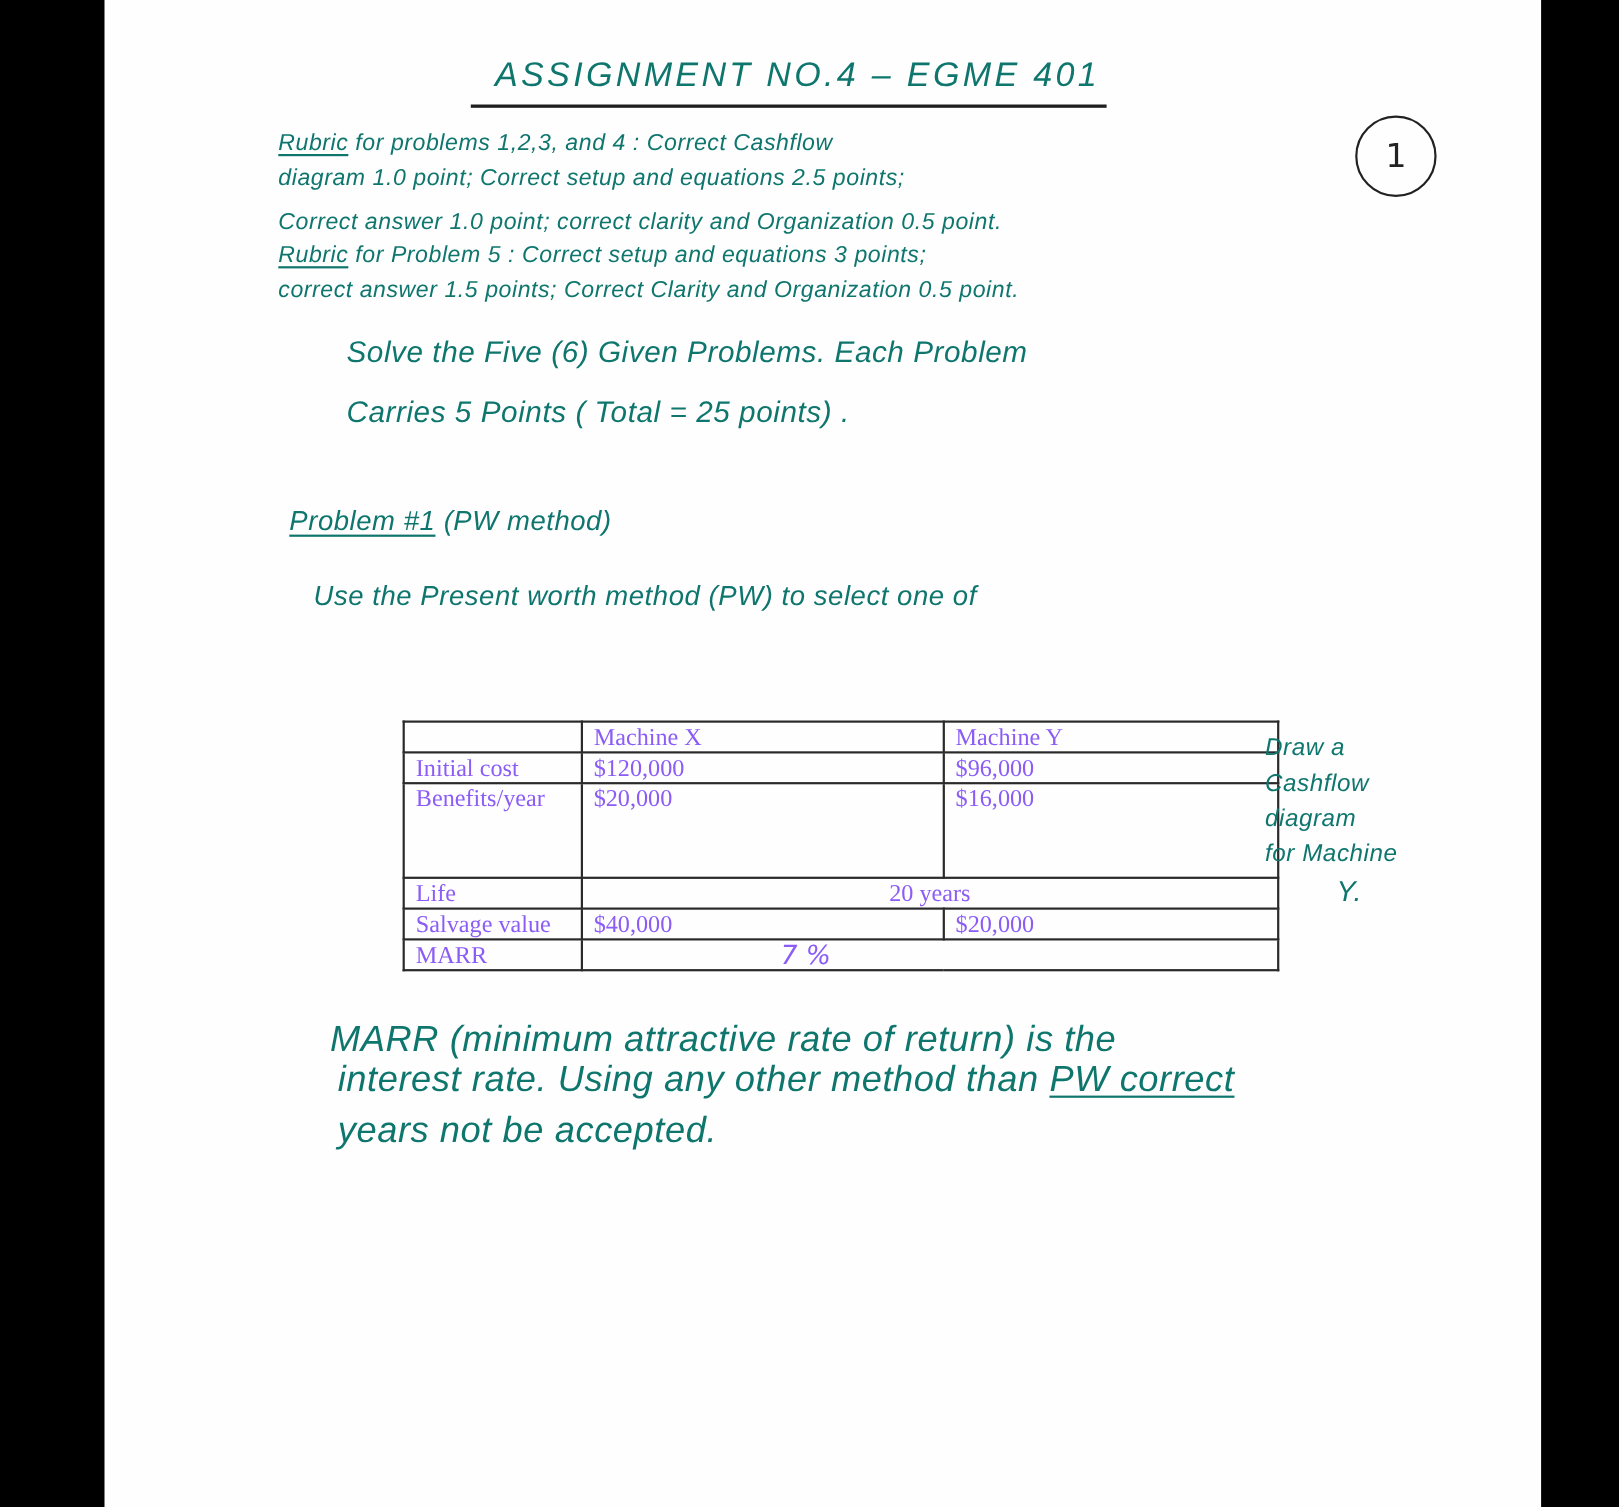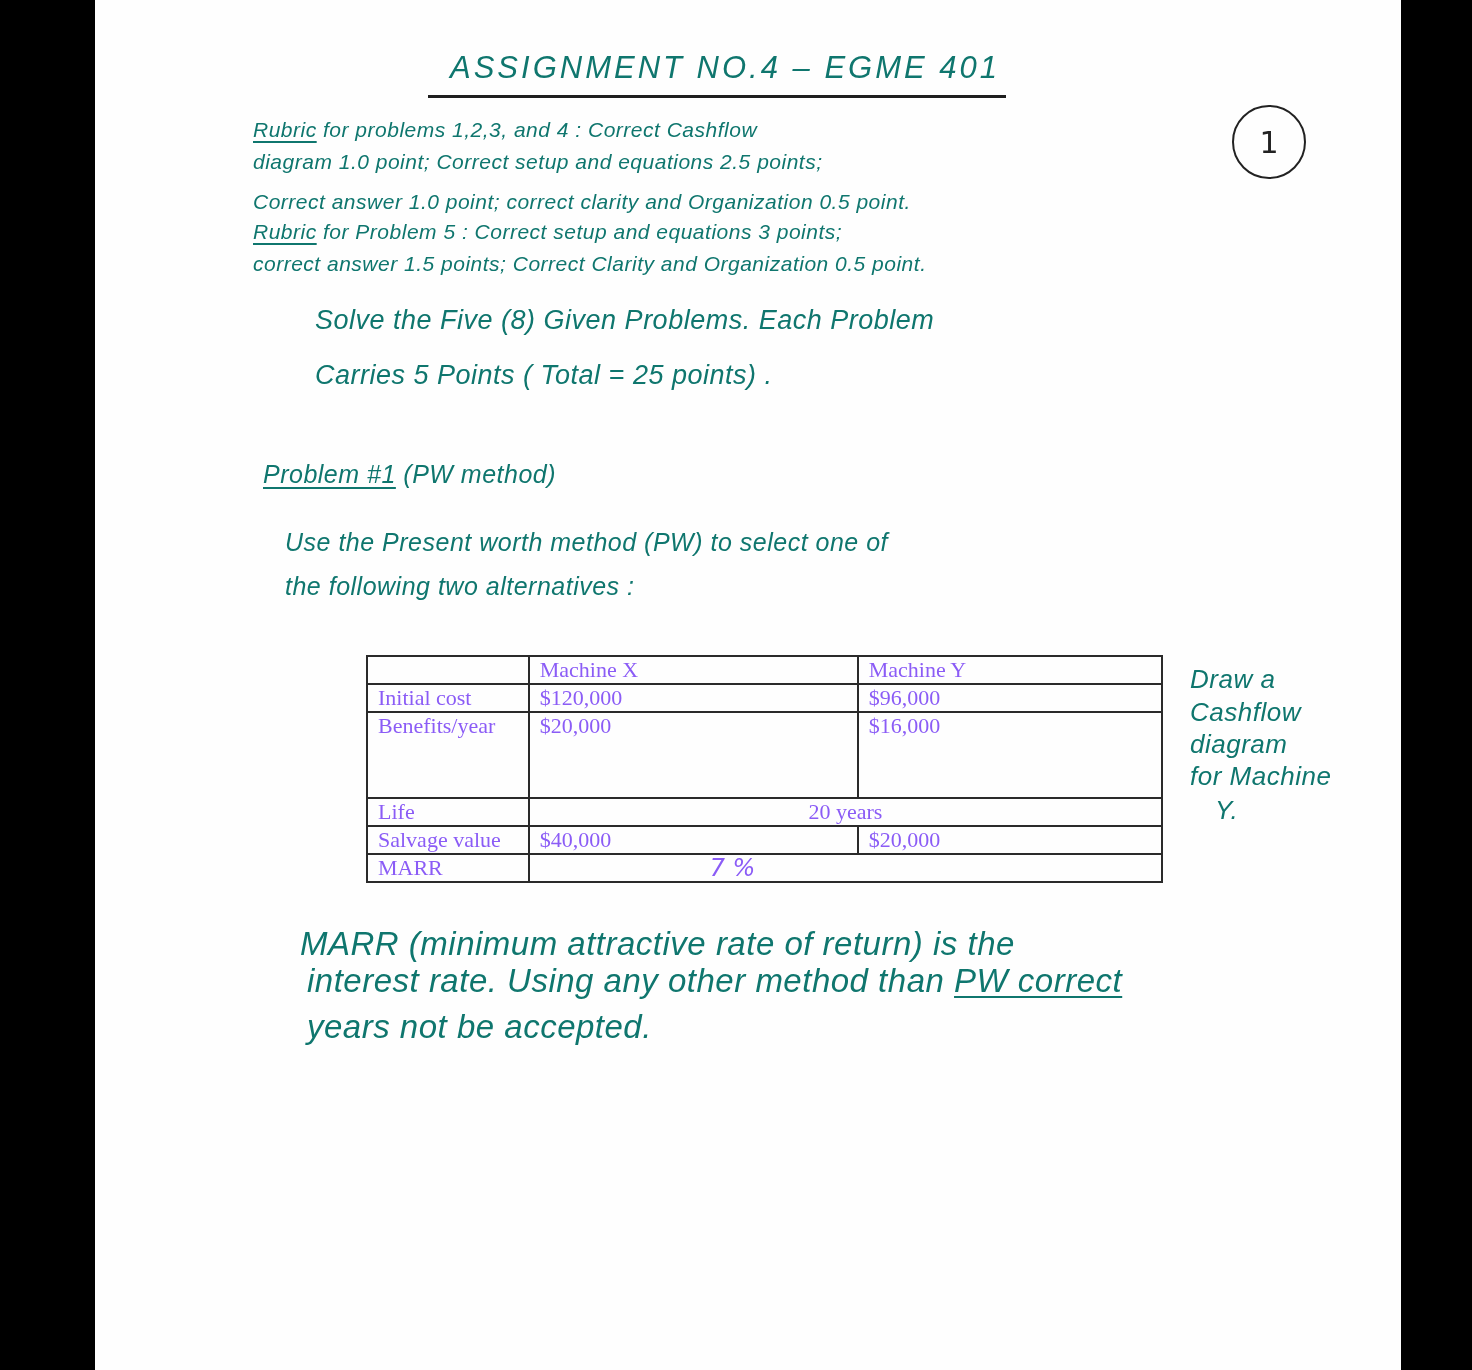--- a/index.html
+++ b/index.html
@@ -71,21 +71,21 @@
     table.alt td.c2 { width: 310px; }
     table.alt td.c3 { width: 285px; }
     table.alt tr.tall td { height: 84px; }
     table.alt td.center { text-align: center; }
     .marr-val {
       font-family: "DejaVu Sans", sans-serif;
       font-style: italic;
       font-size: 24px;
       padding-left: 180px !important;
     }
-    .side-note { font-size: 26px; left: 1095px; line-height: 28px; }
+    .side-note { font-size: 22px; left: 1055px; line-height: 28px; }
     .marr-note { font-size: 33px; left: 205px; }
   </style>
 </head>
 <body>
 
 <div class="page">
 
   <div class="hw title">ASSIGNMENT NO.4 – EGME 401</div>
   <div class="title-rule"></div>
 
@@ -99,29 +99,28 @@
     </div>
     <div class="hw rubric-line" style="top:150px;">diagram 1.0 point; Correct setup and equations 2.5 points;</div>
     <div class="hw rubric-line" style="top:190px;">Correct answer 1.0 point; correct clarity and Organization 0.5 point.</div>
     <div class="hw rubric-line" style="top:220px;">
       <span class="u">Rubric</span><span> for Problem 5 : Correct setup and equations 3 points;</span>
     </div>
     <div class="hw rubric-line" style="top:252px;">correct answer 1.5 points; Correct Clarity and Organization 0.5 point.</div>
   </div>
 
   <div>
-    <div class="hw instr" style="top:305px;">Solve the Five (8) Given Problems. Each Problem</div>
+    <div class="hw instr" style="top:305px;">Solve the Five (6) Given Problems. Each Problem</div>
     <div class="hw instr" style="top:360px;">Carries 5 Points ( Total = 25 points) .</div>
   </div>
 
   <div class="hw prob-head">
     <span class="u">Problem #1</span><span> (PW method)</span>
   </div>
   <div class="hw prob-text" style="top:528px;">Use the Present worth method (PW) to select one of</div>
-  <div class="hw prob-text" style="top:572px;">the following two alternatives :</div>
 
   <table class="alt">
     <tbody>
         <tr>
       <td class="c1"></td>
       <td class="c2">Machine X</td>
       <td class="c3">Machine Y</td>
     </tr>
     <tr>
       <td class="c1">Initial cost</td>

